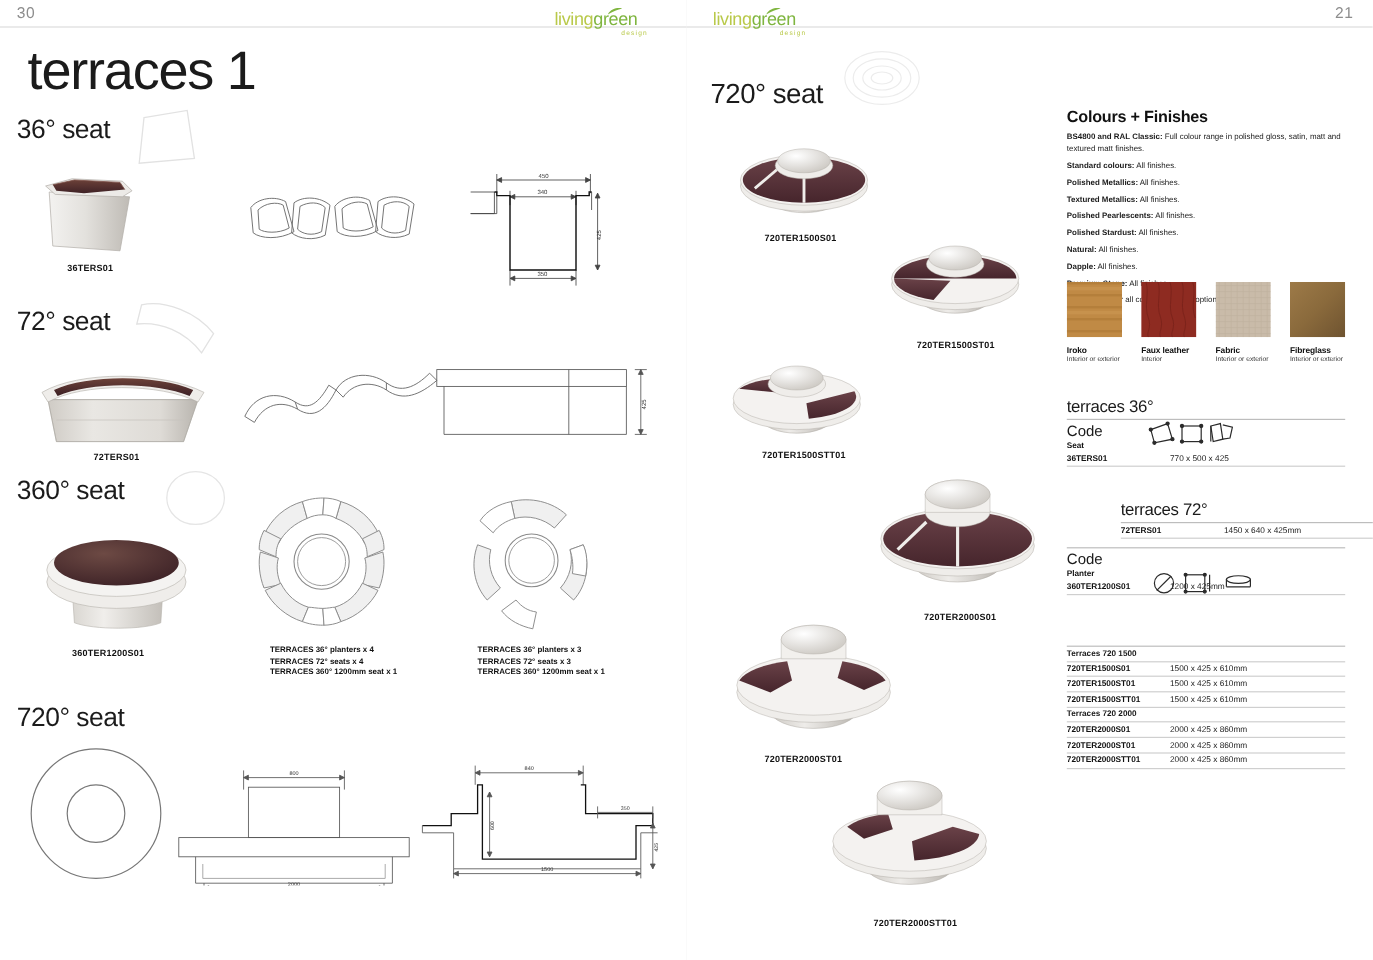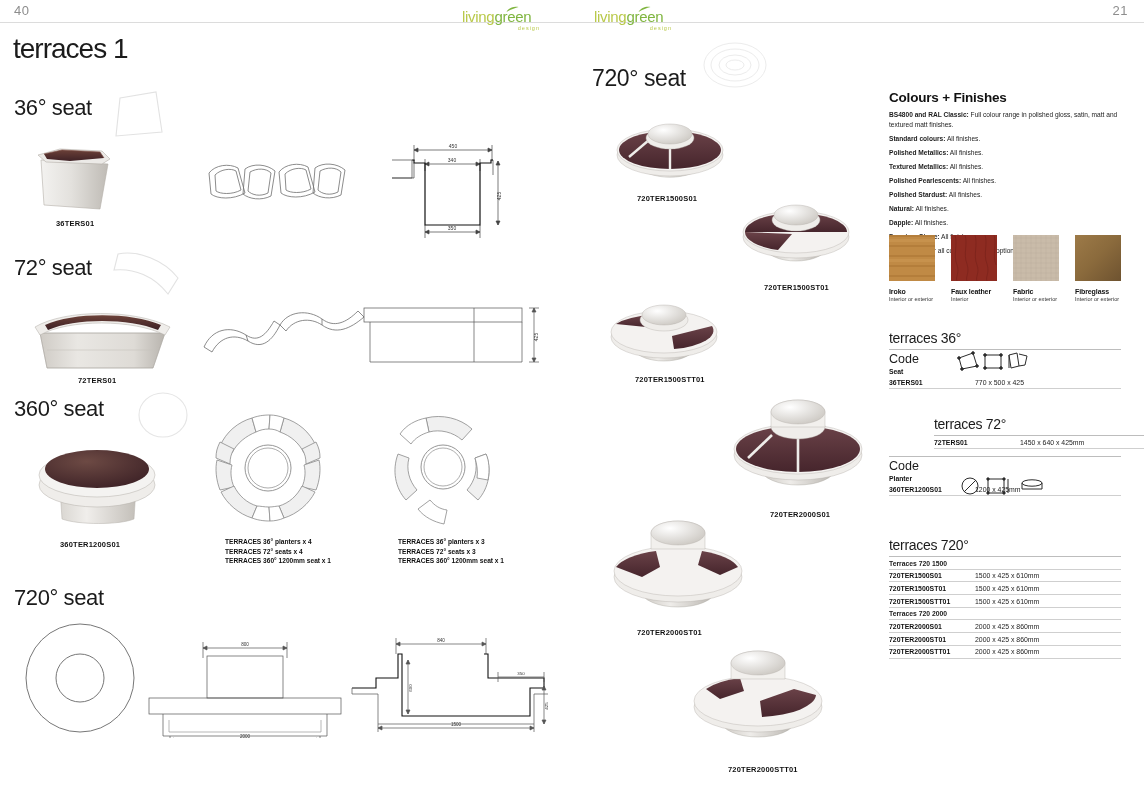--- a/index.html
+++ b/index.html
@@ -26,21 +26,21 @@
 
   
   .logo{position:absolute;top:9px;width:80px;height:28px;}
   .logo-word{font-size:15px;letter-spacing:-.3px;line-height:15px;}
   .logo-living{color:#b9c94a;margin-top:24px;}
   .logo-green{color:#7fb53f;}
   .logo-design{font-size:5.5px;color:#b9c94a;letter-spacing:1px;text-align:right;margin-top:1px;padding-right:2px;}
   .leaf{position:absolute;left:44px;top:-3px;width:13px;height:7px;}
 
   
-  .title-main{position:absolute;font-size:28px;font-weight:400;letter-spacing:-1px;color:#1b1b1b;}
+  .title-main{position:absolute;font-size:45px;font-weight:400;letter-spacing:-1px;color:#1b1b1b;margin-left:10px;}
   .sect-title{position:absolute;font-size:22px;font-weight:400;color:#1b1b1b;letter-spacing:-.4px;}
   .ghost{position:absolute;pointer-events:none;}
 
   .prodlabel{position:absolute;font-size:7.5px;font-weight:bold;color:#111;letter-spacing:.2px;white-space:nowrap;}
   .arrnote{position:absolute;font-size:6.6px;font-weight:bold;color:#111;line-height:9.5px;white-space:nowrap;}
 
   
   .photo{position:absolute;}
 
   
@@ -67,21 +67,21 @@
   .tbl .grpline{border-bottom:1px solid #cfcfcf;font-size:6.8px;font-weight:bold;padding:2.5px 0 2.2px 0;}
   .codeicons{position:absolute;}
 </style>
 </head>
 <body>
 
 <div class="page">
 
   <div class="half half-left">
     <div class="topbar"></div>
-    <div class="folio folio-l">40</div>
+    <div class="folio folio-l">30</div>
 
     <div class="logo" style="left:462px;">
       <div class="logo-word">
         <span class="logo-living">living</span><span class="logo-green">green</span>
       </div>
       <svg class="leaf" viewBox="0 0 26 14">
         <path d="M1 12 C6 2, 18 0, 25 2 C18 4, 9 7, 1 12 Z" fill="#7fb53f"></path>
       </svg>
       <div class="logo-design">design</div>
     </div>
@@ -581,21 +581,20 @@
         <circle cx="28" cy="18" r="1.2" fill="#2b2b2b"></circle>
           <circle cx="44" cy="18" r="1.2" fill="#2b2b2b"></circle>
         <path d="M48 4 L48 18"></path>
         <path d="M62 14 L62 8 M82 14 L82 8"></path>
         <ellipse cx="72" cy="8" rx="10" ry="3.2"></ellipse>
         <path d="M62 14 L82 14"></path>
       </g>
     </svg>
 
     <div class="tbl" style="left:317px;top:537px;">
-      <div class="grp">terraces 720°</div>
       <div class="rule"></div>
       <div class="grpline">Terraces 720 1500</div>
       <div class="row">
         <div class="c">720TER1500S01</div>
         <div class="d">1500 x 425 x 610mm</div>
       </div>
       <div class="row">
         <div class="c">720TER1500ST01</div>
         <div class="d">1500 x 425 x 610mm</div>
       </div>

